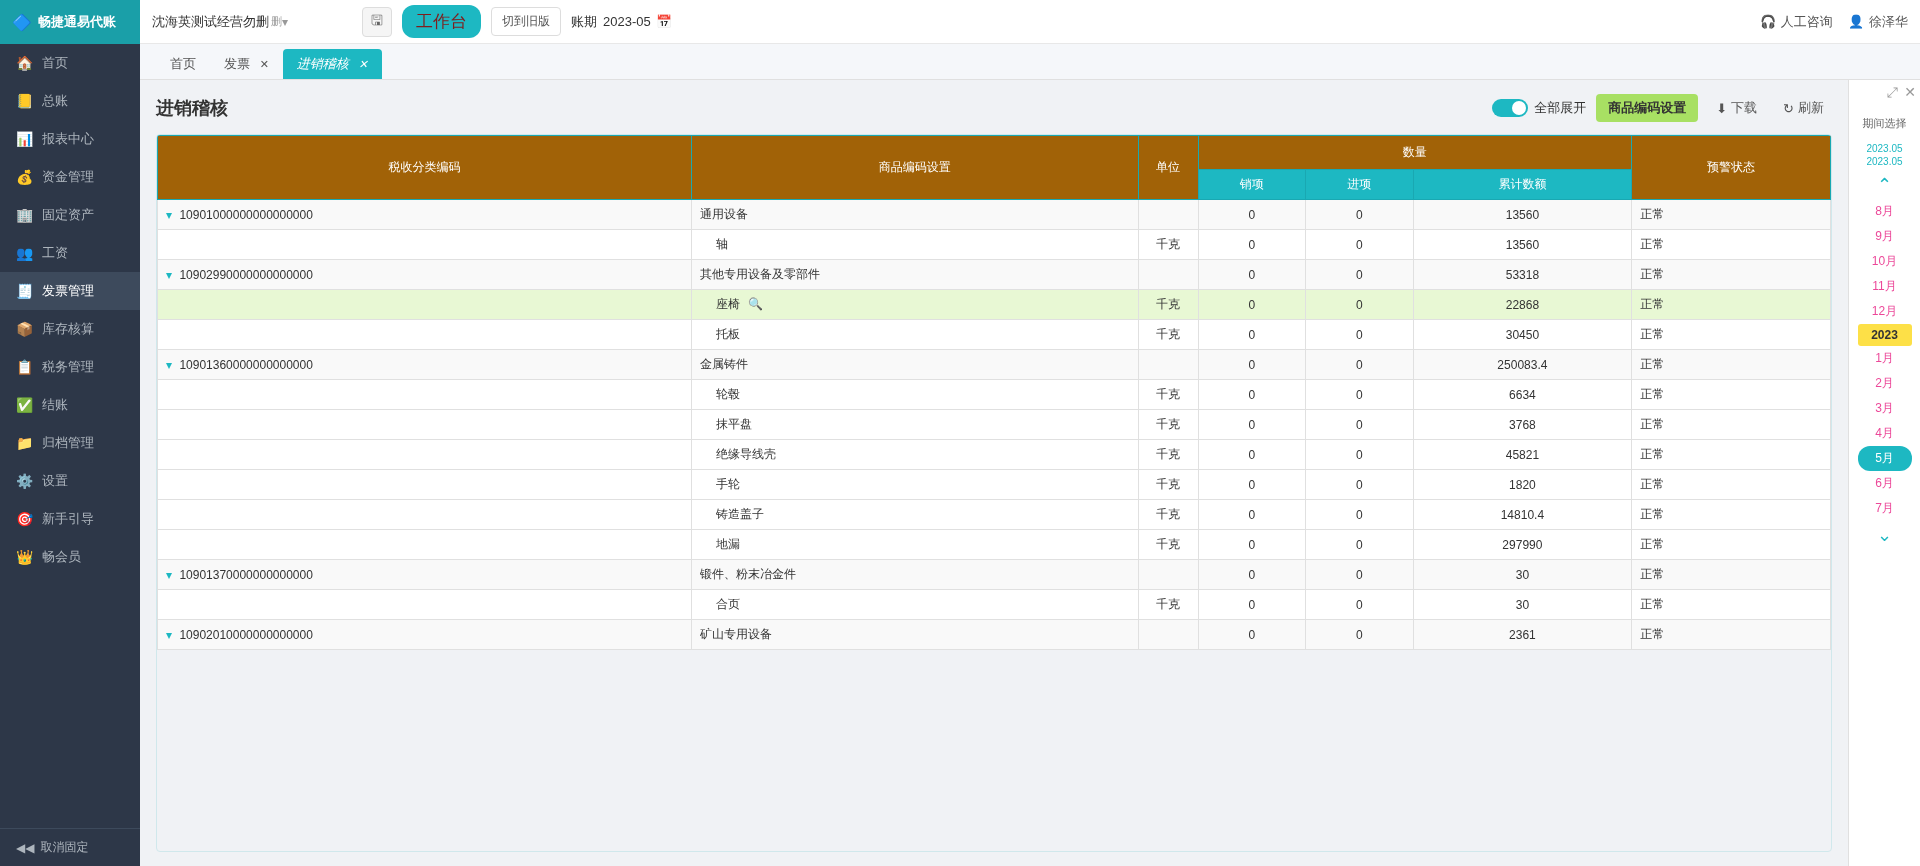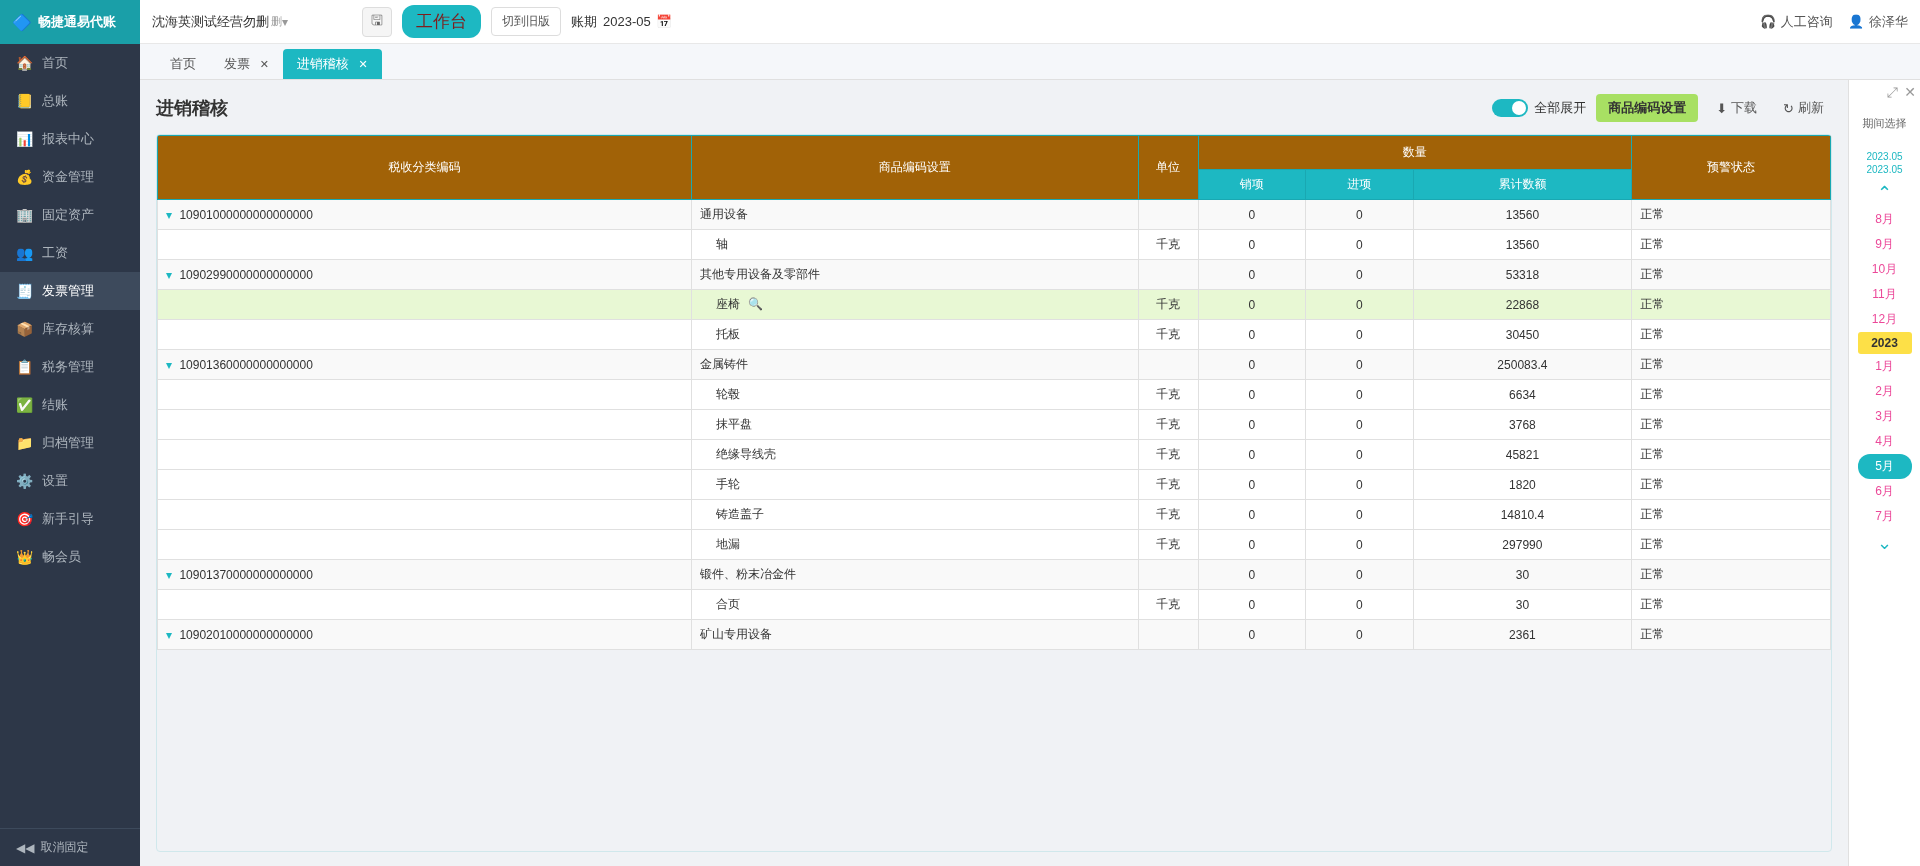--- a/index.html
+++ b/index.html
@@ -139,20 +139,21 @@
       cursor: pointer;
       border: none;
       background: none;
       position: relative;
     }
     .tab.active {
       background: #1db8c2;
       color: white;
       border-radius: 4px 4px 0 0;
       padding: 6px 14px;
+      font-style: italic;
     }
     .tab-close {
       margin-left: 6px;
       font-size: 11px;
       color: inherit;
     }
 
     
     .content-area {
       flex: 1;
@@ -646,21 +647,21 @@
       <td>正常</td>
     </tr>
             </tbody>
         </table>
       </div>
     </div>
 
     <div class="right-panel">
       <span class="panel-close-btn">✕</span>
       <span class="panel-expand-btn">⤢</span>
-      <div style="margin-top:28px; font-size:11px; color:#666; text-align:right; margin-bottom:20px;">期间选择</div>
+      <div style="margin-top:28px; font-size:11px; color:#666; text-align:right; margin-bottom:12px;">期间选择</div>
       <div style="font-size:10px; color:#1db8c2; text-align:center; margin-bottom:2px;">2023.05</div>
       <div style="font-size:10px; color:#1db8c2; text-align:center; margin-bottom:4px;">2023.05</div>
       <span class="nav-arrow">⌃</span>
       <div id="month-list">
           <div class="month-item">8月</div>
           <div class="month-item">9月</div>
           <div class="month-item">10月</div>
           <div class="month-item">11月</div>
           <div class="month-item">12月</div>
           <div class="month-item year-label">2023</div>

